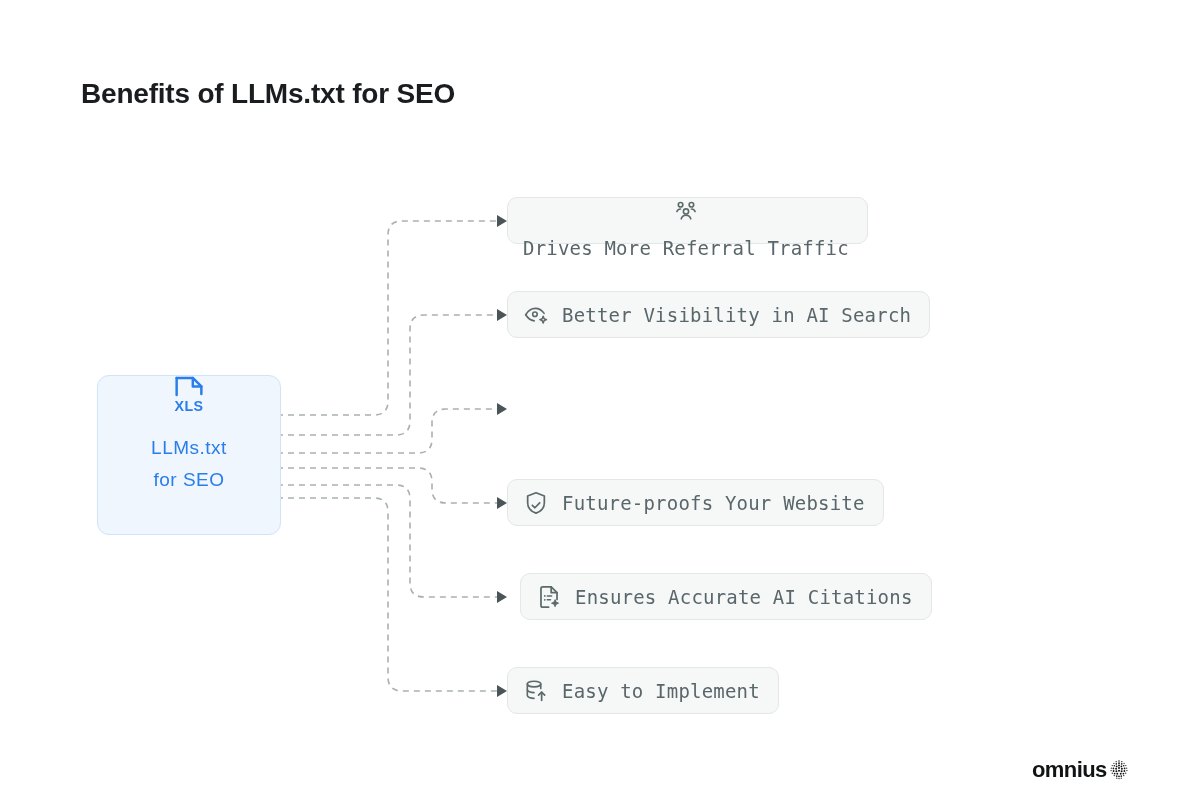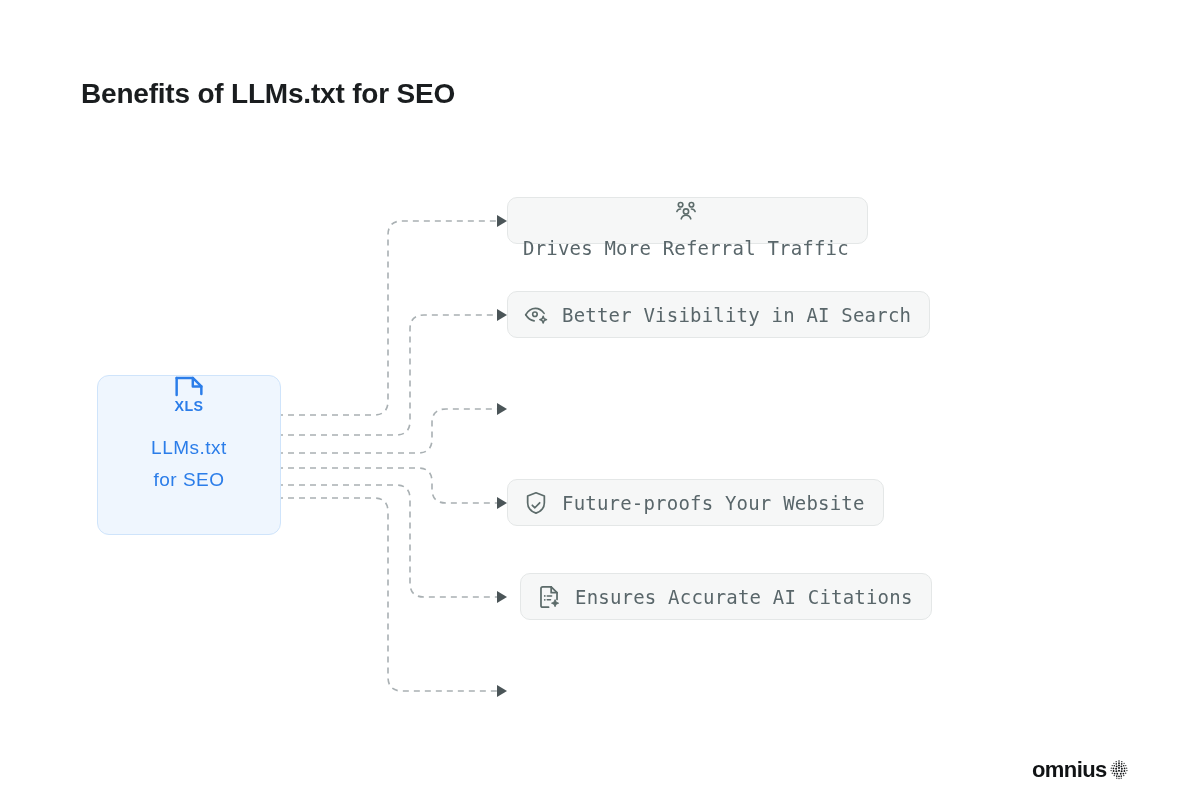--- a/index.html
+++ b/index.html
@@ -214,20 +214,31 @@
       <path d="M14 2.6V8h5.4" fill="none" stroke="currentColor" stroke-width="1.6" stroke-linecap="round" stroke-linejoin="round"></path>
       <circle cx="8.1" cy="11" r="0.85" fill="currentColor"></circle>
       <circle cx="8.1" cy="14.6" r="0.85" fill="currentColor"></circle>
       <path d="M10.4 11h4" fill="none" stroke="currentColor" stroke-width="1.4" stroke-linecap="round"></path>
       <path d="M10.4 14.6h3" fill="none" stroke="currentColor" stroke-width="1.4" stroke-linecap="round"></path>
       <path d="M17.6 14.4l1 2.3 2.3 1-2.3 1-1 2.3-1-2.3-2.3-1 2.3-1z" fill="currentColor" stroke="currentColor" stroke-width="0.8" stroke-linejoin="round"></path>
     </svg>
     <span class="card-label">Ensures Accurate AI Citations</span>
   </div>
 
+  <div class="card" style="left:507px; top:667px;">
+    <svg class="card-icon" viewBox="0 0 24 24" aria-hidden="true">
+      <ellipse cx="10.2" cy="5.6" rx="6.2" ry="2.6" fill="none" stroke="currentColor" stroke-width="1.5"></ellipse>
+      <path d="M4 5.6v5.3c0 1.4 2.8 2.6 6.2 2.6" fill="none" stroke="currentColor" stroke-width="1.5" stroke-linecap="round"></path>
+      <path d="M16.4 5.6v4.2" fill="none" stroke="currentColor" stroke-width="1.5" stroke-linecap="round"></path>
+      <path d="M4 10.9v5.3c0 1.4 2.8 2.6 6.2 2.6" fill="none" stroke="currentColor" stroke-width="1.5" stroke-linecap="round"></path>
+      <path d="M17.2 20.6v-7.4" fill="none" stroke="currentColor" stroke-width="1.6" stroke-linecap="round"></path>
+      <path d="M14.4 15.8l2.8-2.8 2.8 2.8" fill="none" stroke="currentColor" stroke-width="1.6" stroke-linecap="round" stroke-linejoin="round"></path>
+    </svg>
+    <span class="card-label">Easy to Implement</span>
+  </div>
 
   <div class="brand">
     <span class="brand-word">omnius</span>
     <svg class="brand-mark" viewBox="0 0 24 24" aria-hidden="true">
       <g fill="#111315">
         <circle cx="12" cy="3.1" r="0.75"></circle>
           <circle cx="9.2" cy="3.7" r="0.65"></circle>
           <circle cx="14.8" cy="3.7" r="0.65"></circle>
         <circle cx="6.9" cy="5.3" r="0.6"></circle>
           <circle cx="12" cy="5.2" r="0.9"></circle>

